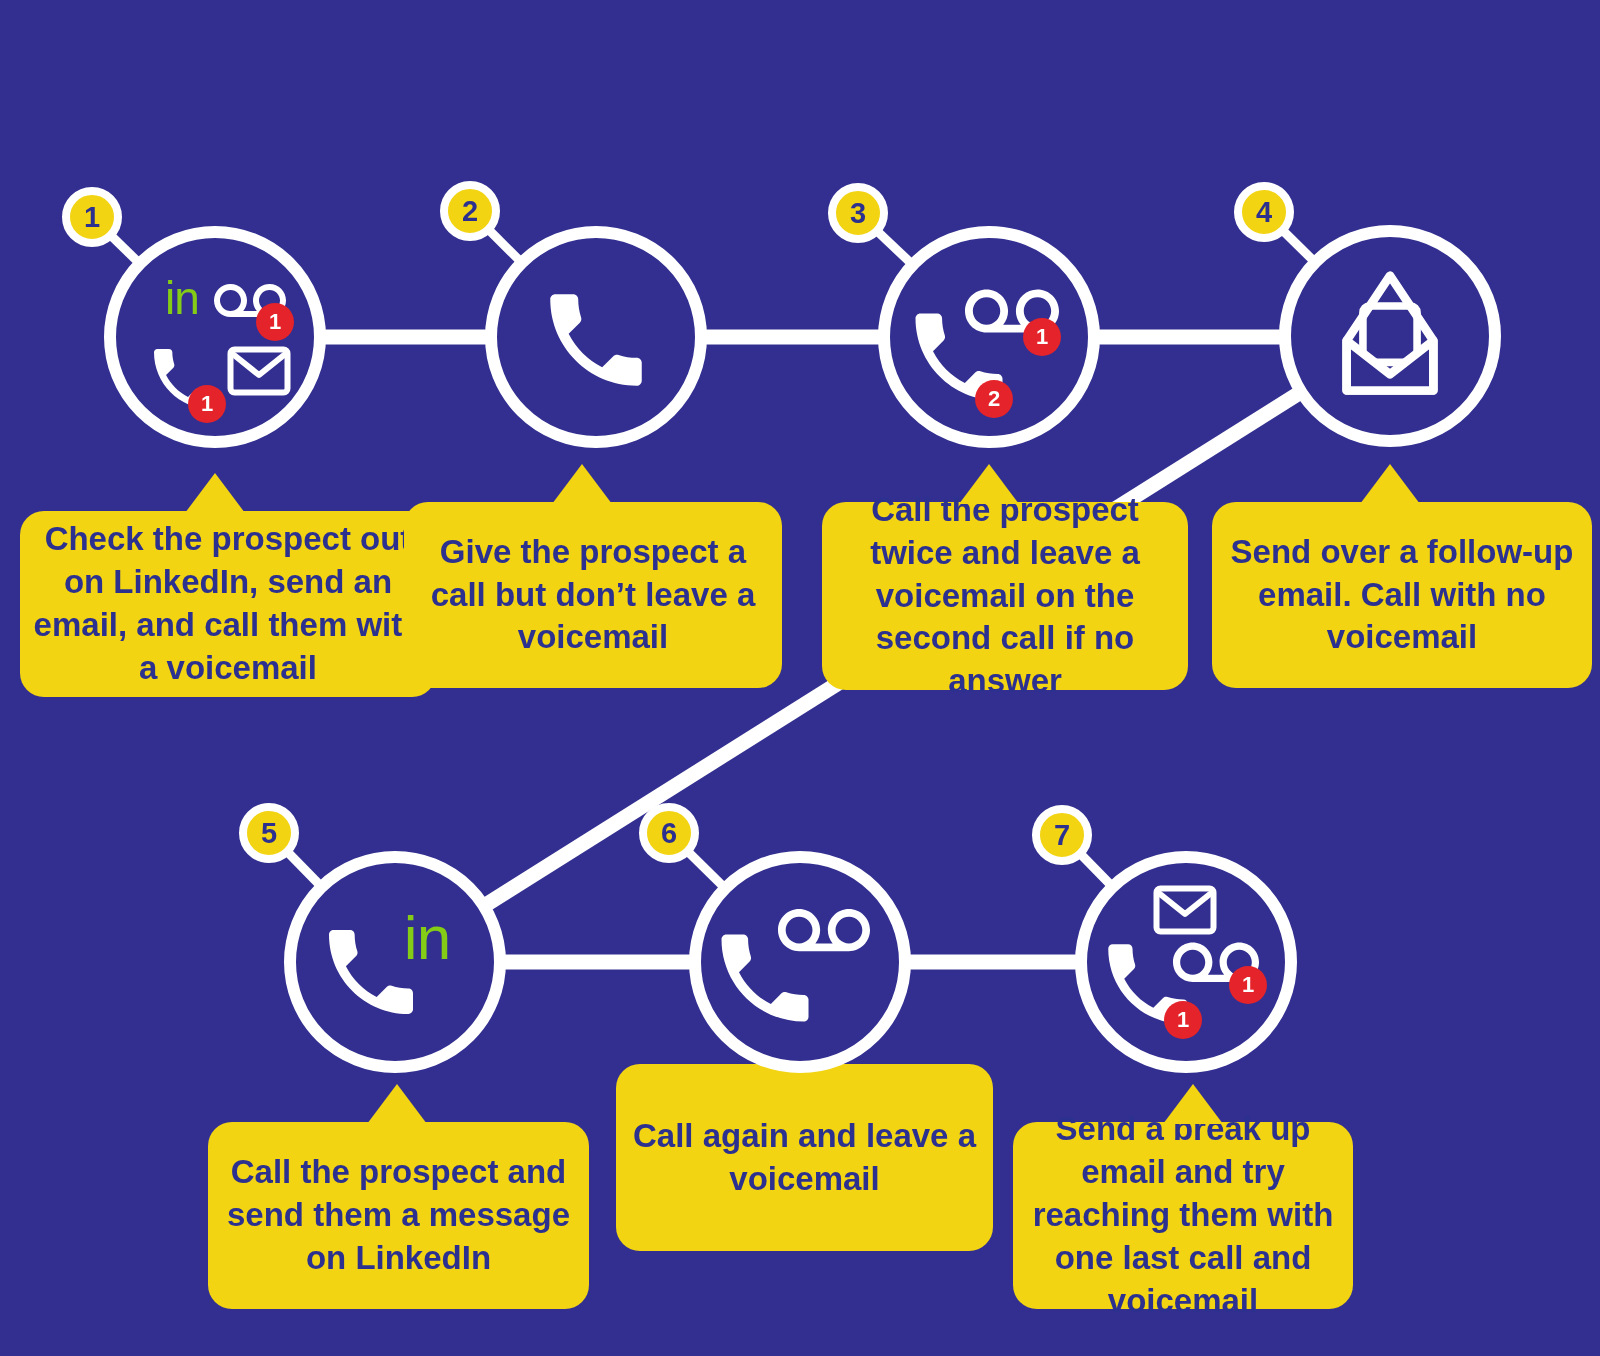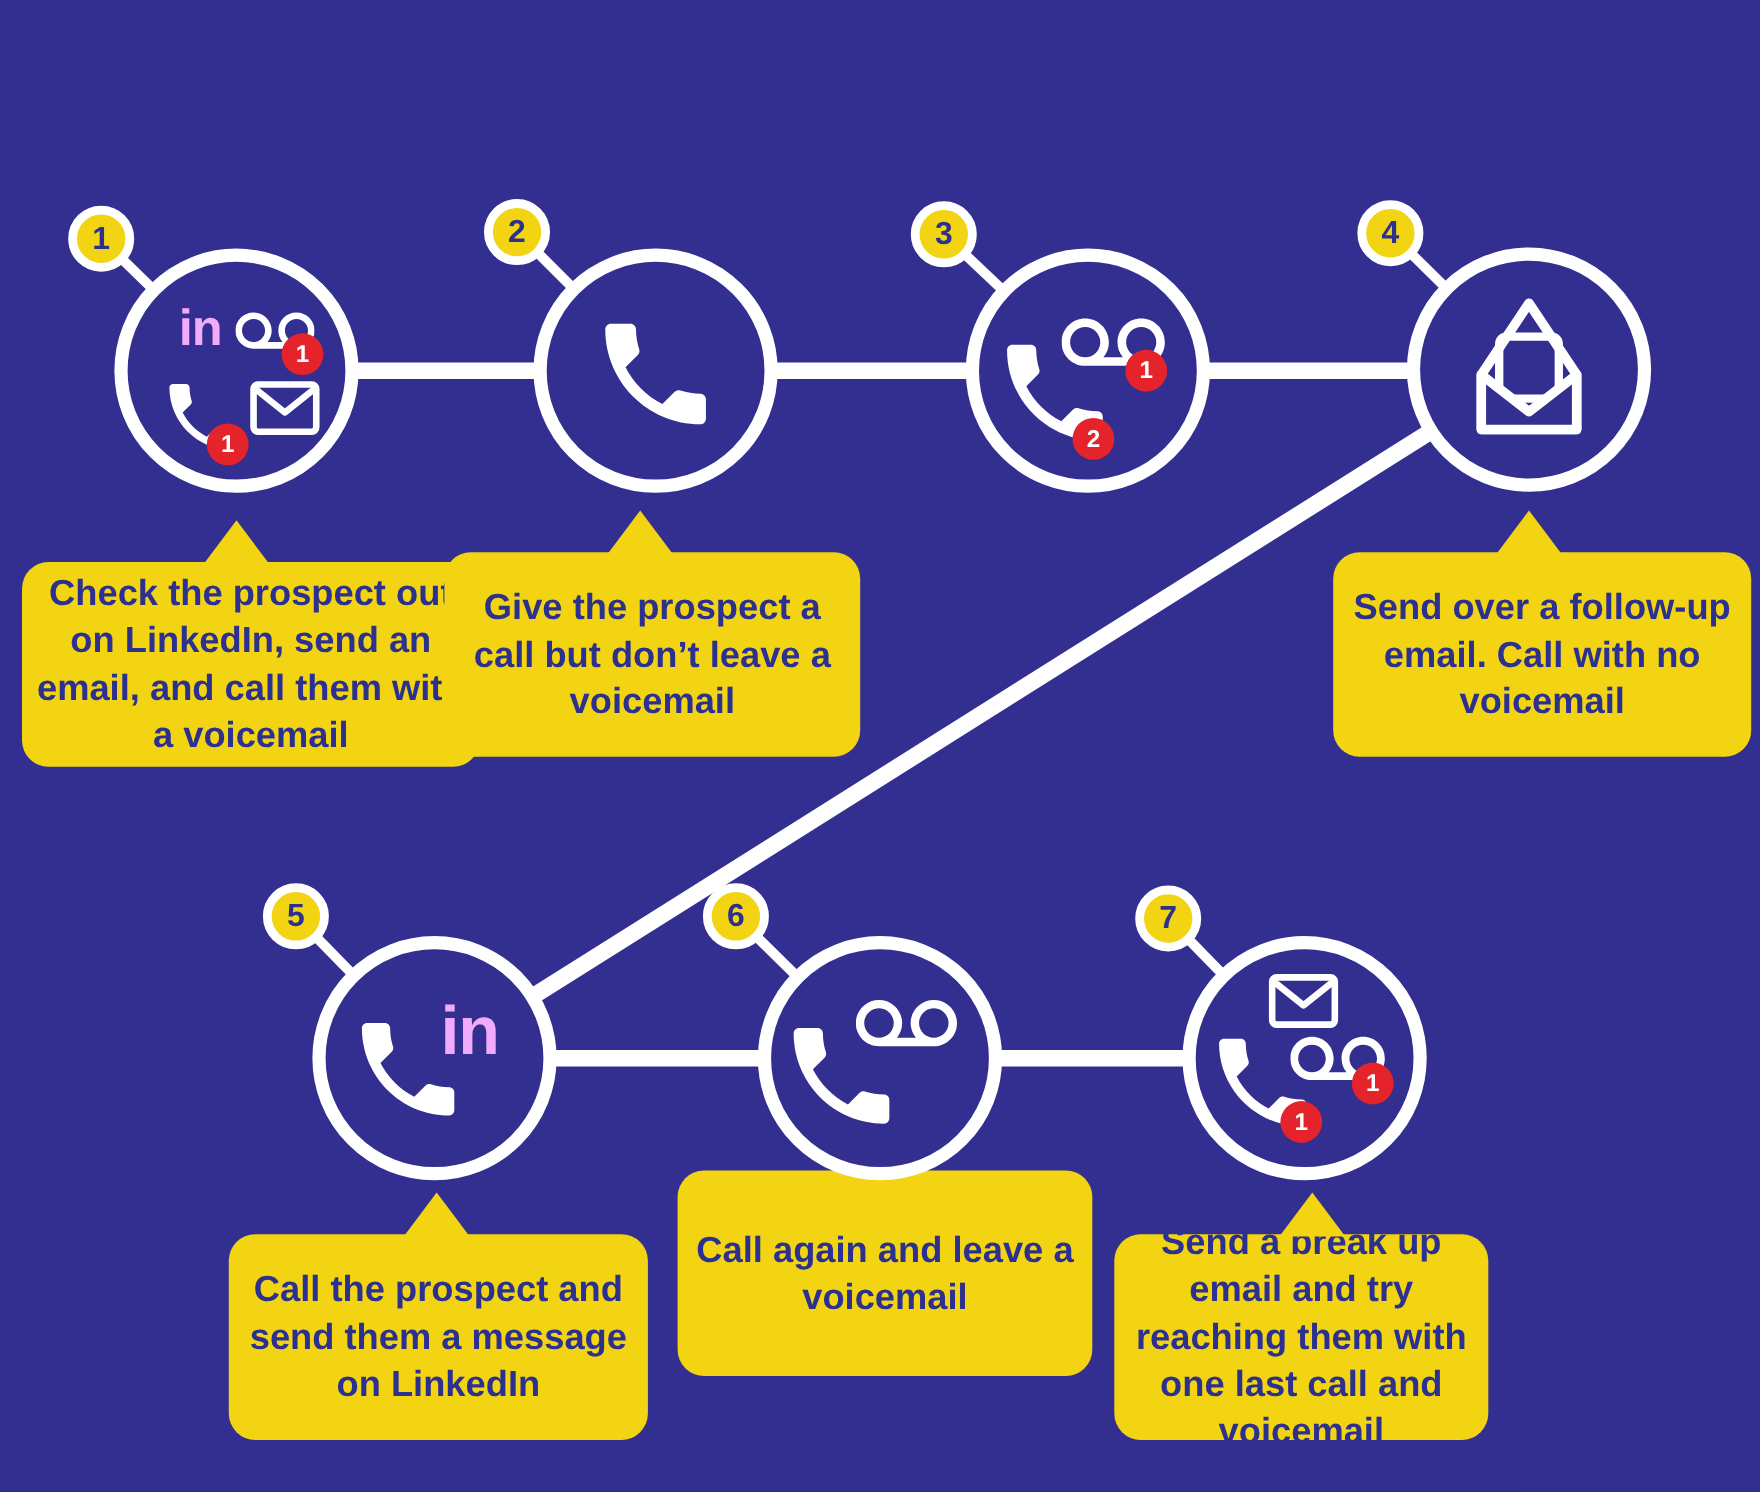--- a/index.html
+++ b/index.html
@@ -38,21 +38,21 @@
     border-bottom:40px solid #f2d413;
   }
   .cc{position:absolute;transform:translate(-50%,-50%);}
   .circle-node{
     width:198px;height:198px;border-radius:50%;
     border:12px solid #ffffff;background:#322f90;
     z-index:3;
   }
   .icon{z-index:4;display:block;}
   .in-label{
-    z-index:4;color:#f0abfc;font-weight:bold;
+    z-index:4;color:#84cc16;font-weight:normal;
     letter-spacing:-1px;line-height:1;
   }
   .num-badge{
     width:44px;height:44px;border-radius:50%;
     background:#f2d413;border:8px solid #ffffff;
     display:flex;align-items:center;justify-content:center;
     color:#2c3190;font-size:29px;font-weight:bold;
     z-index:5;
   }
   .red-badge{
@@ -89,20 +89,24 @@
   </svg>
 
   <div class="speech-box" style="left:20px;top:511px;width:416px;height:186px;">
     <div class="pointer" style="left:165px;"></div>
     <span>Check the prospect out on LinkedIn, send an email, and call them with a voicemail</span>
   </div>
   <div class="speech-box" style="left:404px;top:502px;width:378px;height:186px;">
     <div class="pointer" style="left:148px;"></div>
     <span>Give the prospect a call but don’t leave a voicemail</span>
   </div>
+  <div class="speech-box" style="left:822px;top:502px;width:366px;height:188px;">
+    <div class="pointer" style="left:137px;"></div>
+    <span>Call the prospect twice and leave a voicemail on the second call if no answer</span>
+  </div>
   <div class="speech-box" style="left:1212px;top:502px;width:380px;height:186px;justify-content:flex-end;">
     <div class="pointer" style="left:148px;"></div>
     <span>Send over a follow-up email. Call with no voicemail</span>
   </div>
   <div class="speech-box" style="left:208px;top:1122px;width:381px;height:187px;">
     <div class="pointer" style="left:159px;"></div>
     <span>Call the prospect and send them a message on LinkedIn</span>
   </div>
   <div class="speech-box" style="left:616px;top:1064px;width:377px;height:187px;">
     <div class="pointer" style="left:162px;"></div>

